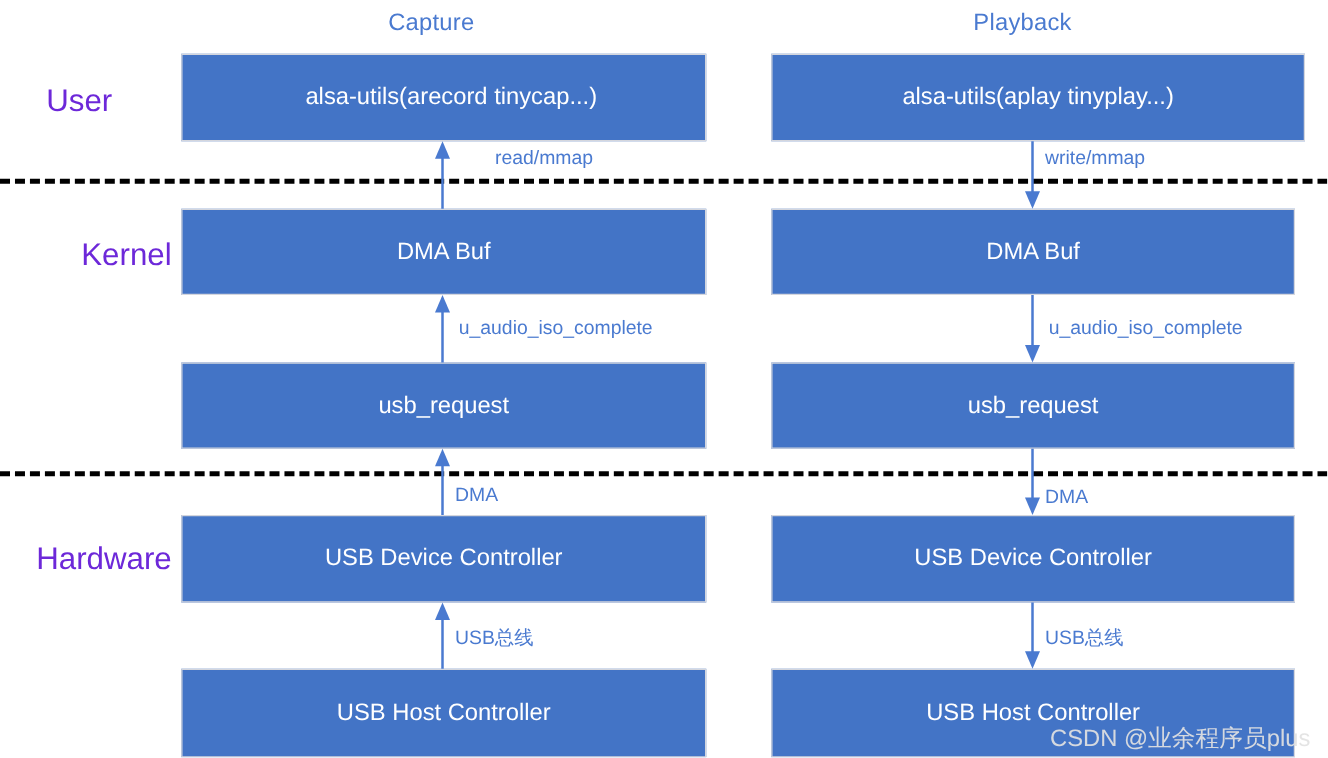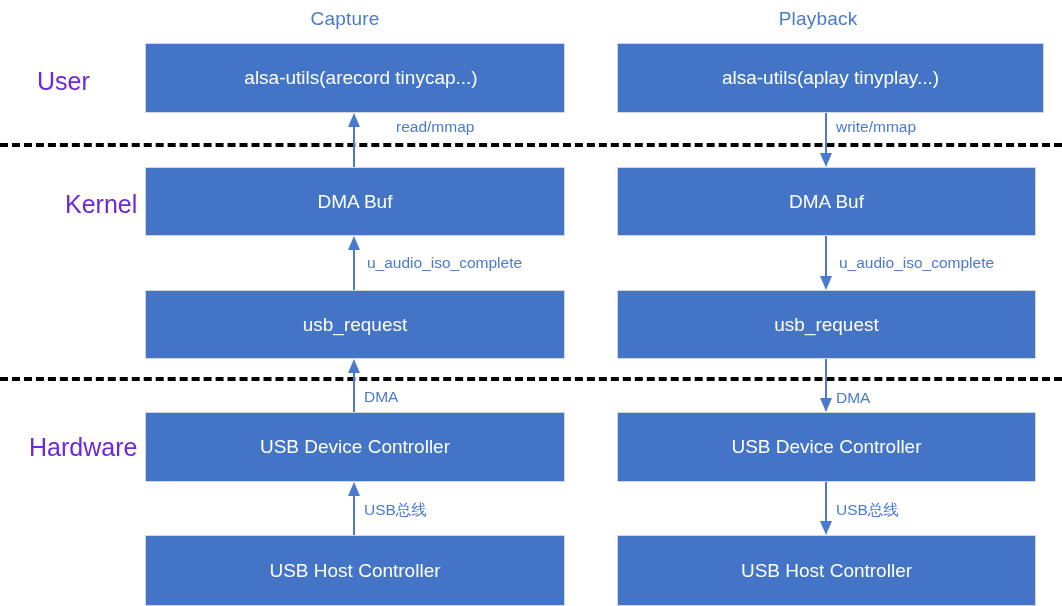--- a/index.html
+++ b/index.html
@@ -180,14 +180,15 @@
   <div class="arrow-label" style="left:836px; top:389px;">DMA</div>
 
   <div class="arrow" style="left:817px; top:482px; height:53px;">
     <svg width="18" height="53" viewBox="0 0 18 53">
       <line x1="9" y1="0" x2="9" y2="42" stroke="#4a7ad0" stroke-width="2"></line>
       <polygon points="9,53 3,39 15,39" fill="#4a7ad0"></polygon>
     </svg>
   </div>
   <div class="arrow-label" style="left:836px; top:500px;">USB总线</div>
 
+  <div class="watermark" style="left:840px; top:578px;">CSDN @业余程序员plus</div>
 
 </div>
 
 </body></html>

